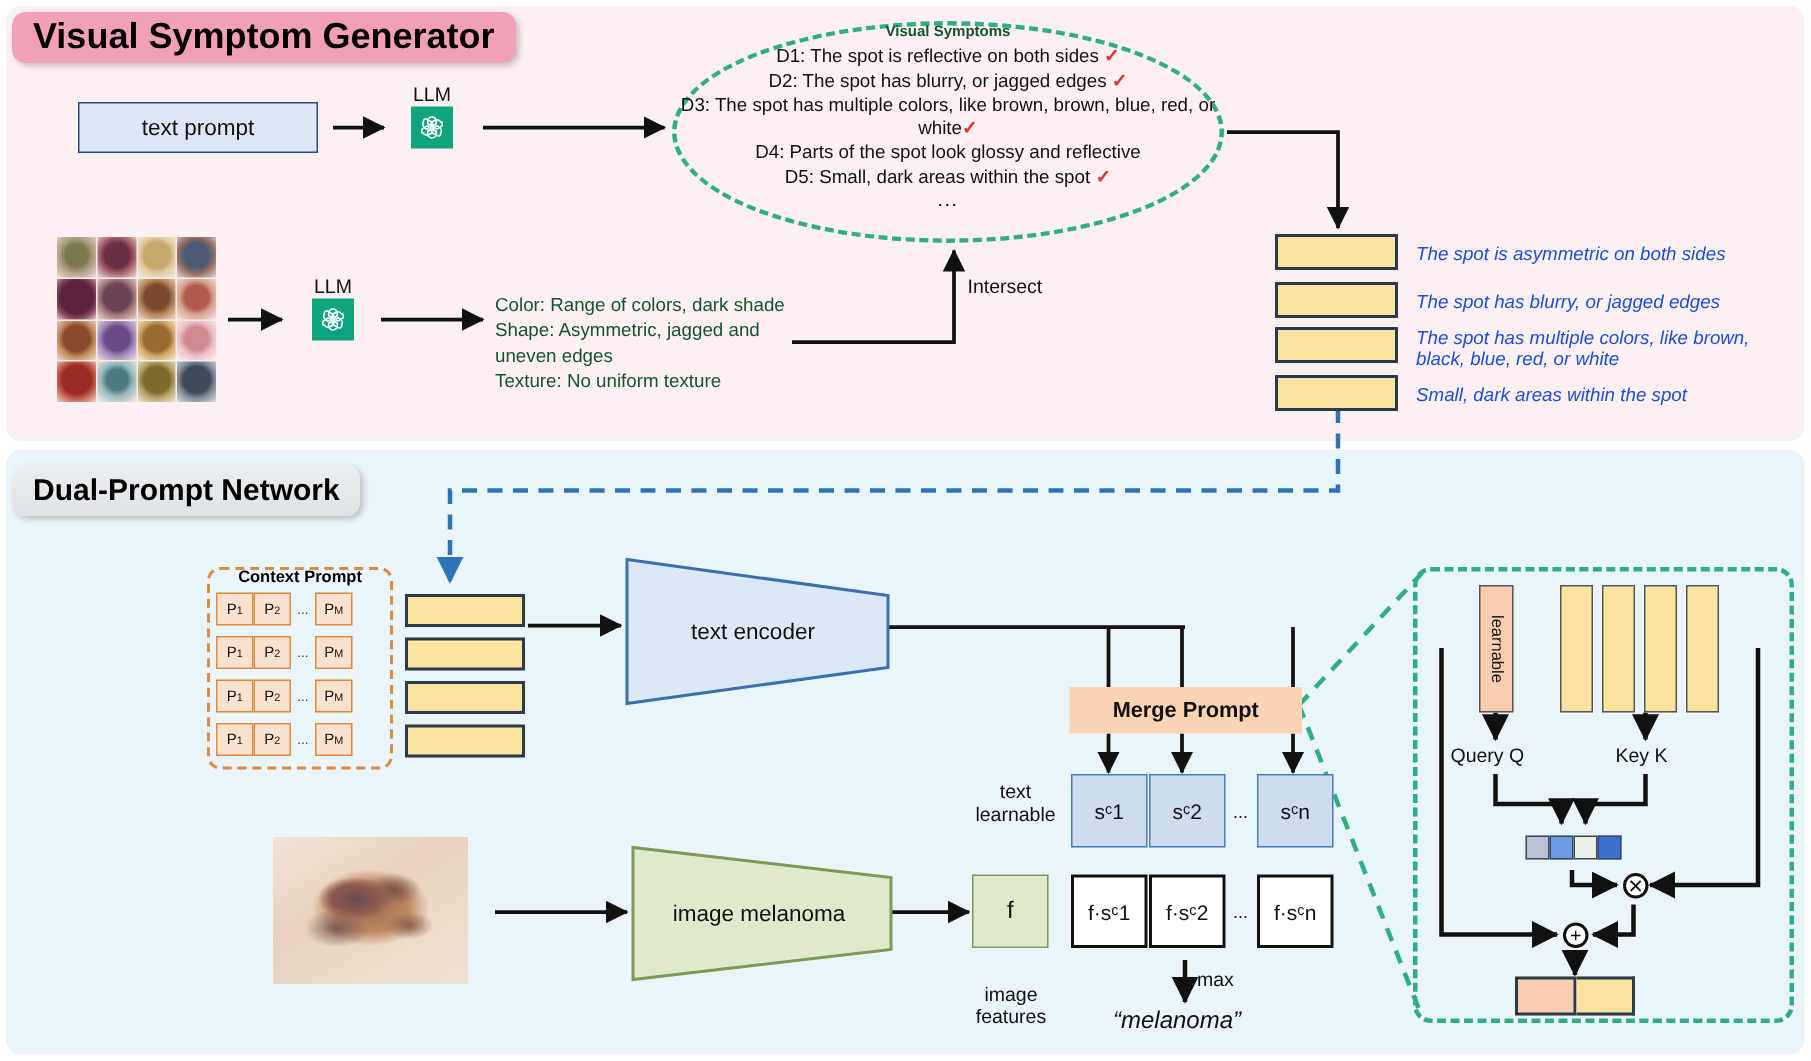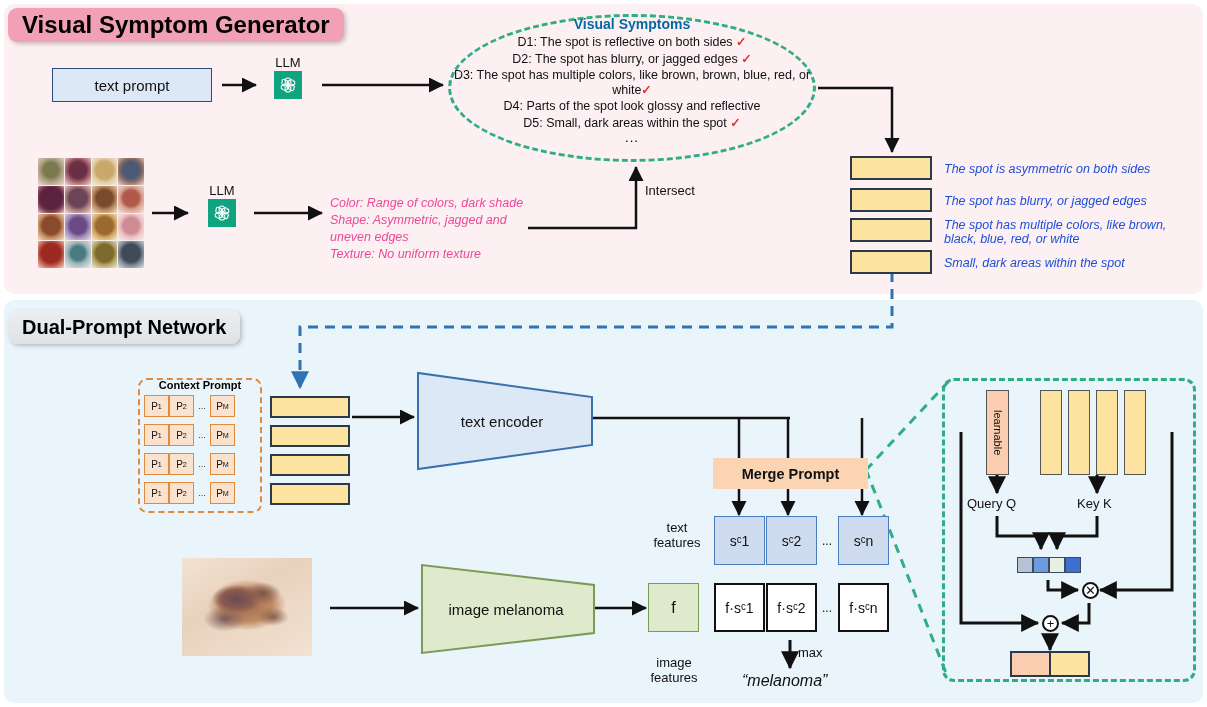--- a/index.html
+++ b/index.html
@@ -88,21 +88,21 @@
       linear-gradient(150deg,#f3e3d4 0%, #e8d2bd 40%, #f2e2d2 100%);
   }
   
   #symptom-ellipse {
     left: 448px; top: 14px; width: 368px; height: 148px;
     border: 3px dashed #2fae84;
     border-radius: 50%;
     background: transparent;
   }
   #symptoms-block { left: 452px; top: 16px; width: 360px; text-align: center; }
-  #symptoms-title { font-size: 14px; font-weight: bold; color:#0369a1; }
+  #symptoms-title { font-size: 10px; font-weight: bold; color:#14532d; }
   .sym-line { font-size: 12.5px; color:#111; margin-top: 2px; }
   .tick { color: #e03131; font-weight: bold; }
   .sym-dots { font-size: 13px; letter-spacing: 1px; }
 
   
   .ybox {
     background: #fce3a0;
     border: 2px solid #2b3a4a;
   }
   .ybox-desc { font-size: 12.5px; color:#1d4ed8; line-height: 1.15; font-style: italic; }
@@ -172,21 +172,21 @@
   .attn-cell { border:1px solid #3c4a5e; }
   .op-circle {
     border-radius:50%; border:2px solid #111; background:#fff;
     display:flex; align-items:center; justify-content:center;
     font-size: 13px; color:#111; line-height:1;
   }
   .qk-label { position:absolute; font-size: 13px; color:#111; }
   .out-pink { background:#fbcdb0; border:2px solid #2b3a4a; }
   .out-yellow { background:#fce3a0; border:2px solid #2b3a4a; border-left:none; }
   #intersect-label { font-size: 13px; color:#111; }
-  #color-shape-text { font-size: 12.5px; color:#ec4899; line-height: 1.35; font-style: italic; }
+  #color-shape-text { font-size: 12.5px; color:#14532d; line-height: 1.35; }
   sub { font-size: 0.72em; }
 </style>
 </head>
 <body>
 
 <div id="root">
 
   <div class="panel" id="panel-vsg"></div>
   <div class="panel" id="panel-dpn"></div>
 
@@ -396,21 +396,21 @@
     <polygon points="2,2 2,90 174,70 174,22" fill="#dfeacd" stroke="#7a9a56" stroke-width="2"></polygon>
   </svg>
   <div class="encoder-label" style="left:420px; top:563px; width:172px; height:92px;">image melanoma</div>
 
   <div class="abs" id="lesion-img"></div>
 
   <div class="abs" id="merge-prompt" style="left:713px; top:458px; width:155px; height:31px;">Merge Prompt</div>
 
   <div class="caption" style="left:646px; top:521px; width:62px;">
     <span style="white-space:pre-line;">text
-features</span>
+learnable</span>
   </div>
   <div class="abs sbox" style="left:714px; top:516px; width:51px; height:49px;">
     <span>sᶜ1</span>
   </div>
   <div class="abs sbox" style="left:766px; top:516px; width:51px; height:49px;">
     <span>sᶜ2</span>
   </div>
   <div class="txt" style="left:822px; top:534px; font-size:12px;">...</div>
   <div class="abs sbox" style="left:838px; top:516px; width:51px; height:49px;">
     <span>sᶜn</span>

